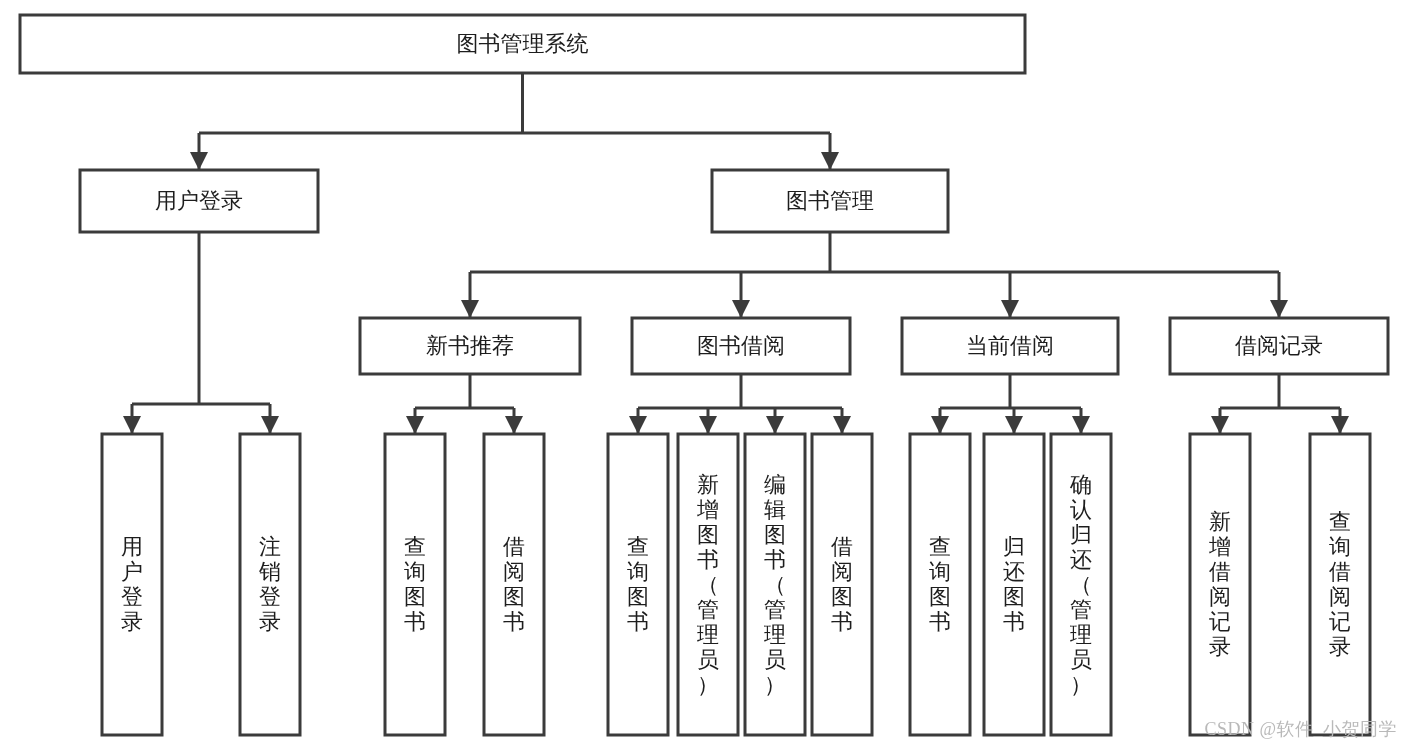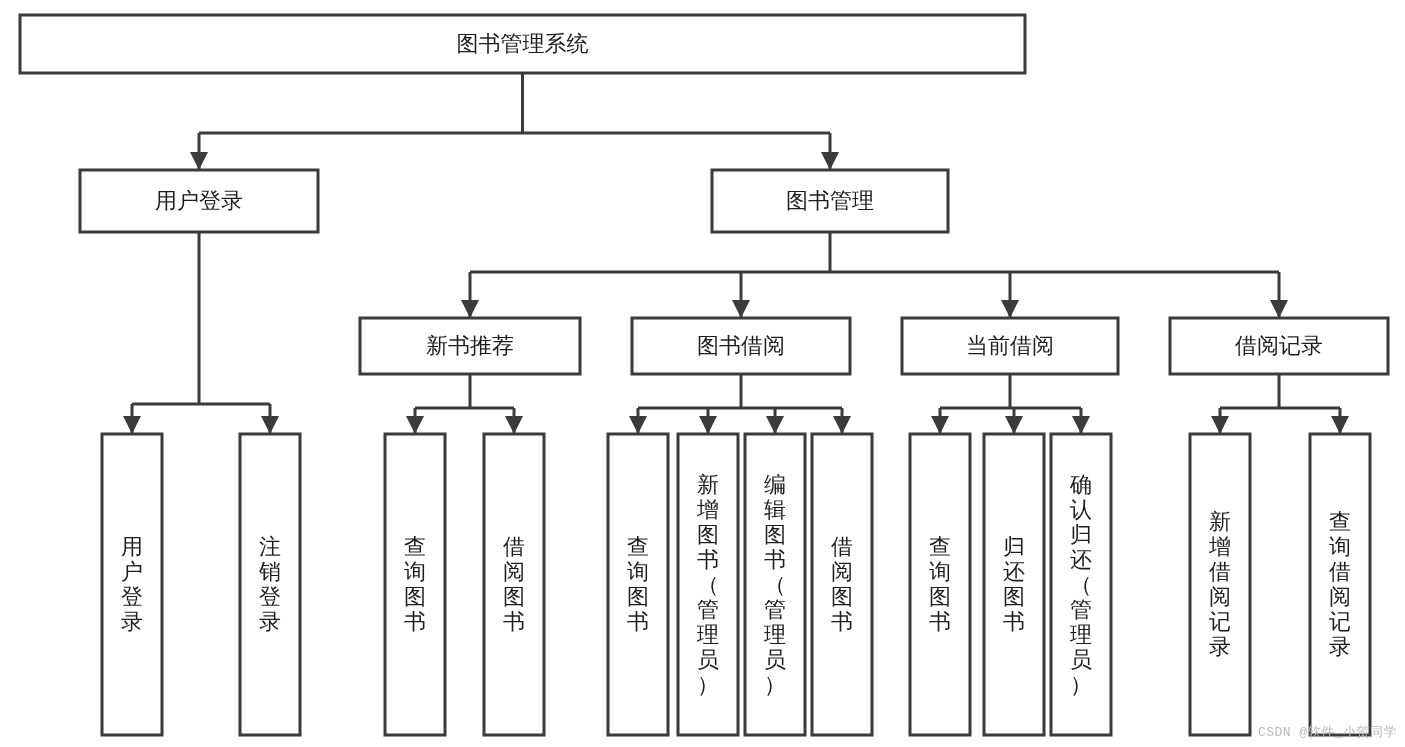--- a/index.html
+++ b/index.html
@@ -54,22 +54,22 @@
   .node-label-v {
     font-family: "DejaVu Sans", "Liberation Sans", sans-serif;
     font-size: 22px;
     fill: #1d1d1d;
     text-anchor: middle;
   }
   .watermark-text {
     position: absolute;
     right: 8px;
     bottom: 6px;
-    font-family: Liberation Mono, monospace;
-    font-size: 13px;
+    font-family: Liberation Serif, serif;
+    font-size: 18px;
     color: #b9b9b9;
     letter-spacing: 0.5px;
     user-select: none;
     white-space: nowrap;
   }
 </style>
 </head>
 <body>
 
 <div id="diagram-root">

